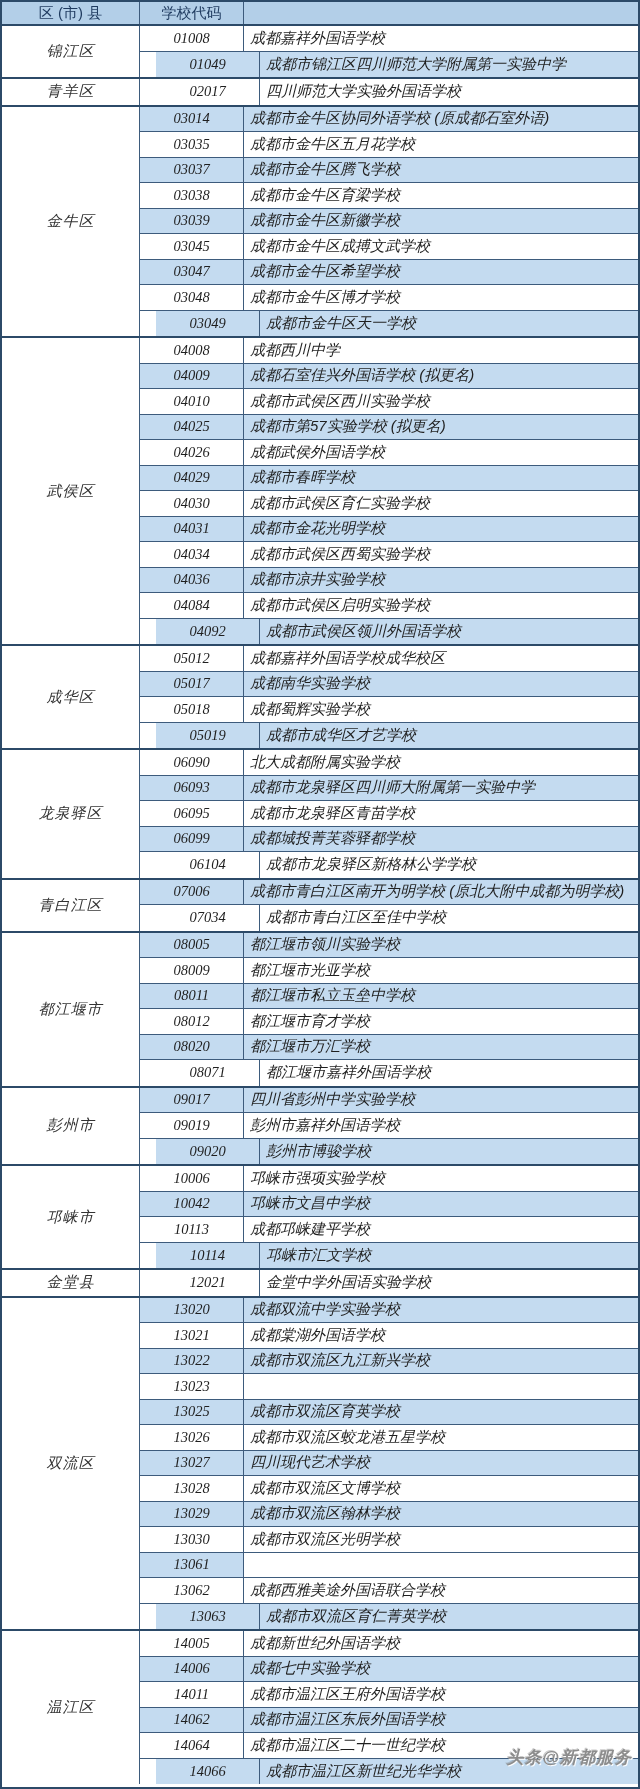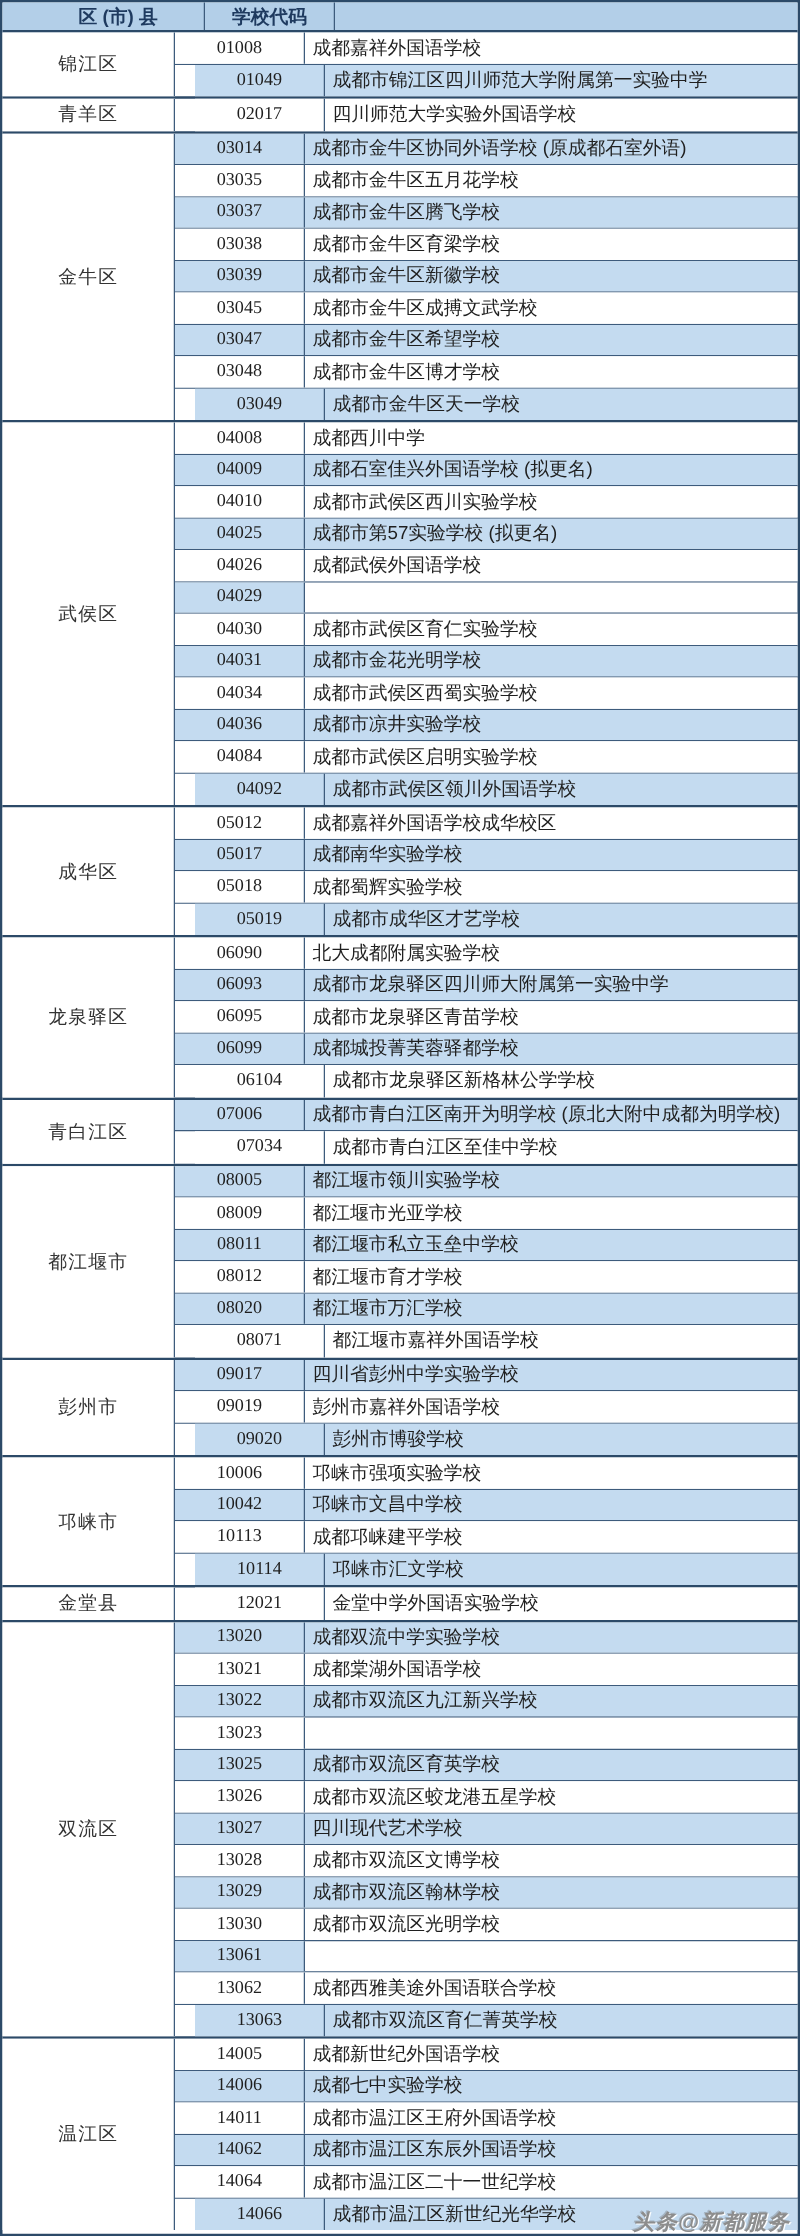--- a/index.html
+++ b/index.html
@@ -21,27 +21,27 @@
   }
   .school-table{
     position:absolute;left:0;top:0;width:640px;height:1789px;
     border:2px solid var(--border-dark);
     display:flex;flex-direction:column;background:#fff;
   }
   .thead{
     height:24px;flex:0 0 24px;display:flex;
     background:var(--header-bg);
     border-bottom:2px solid var(--border-dark);
-    color:var(--header-text);font-size:15px;font-weight:bold;padding-left:24px;
+    color:var(--header-text);font-size:15px;font-weight:normal;
   }
   .th{display:flex;align-items:center;justify-content:center;}
   .th-district{width:138px;border-right:1px solid var(--border-thin);}
   .th-code{width:104px;border-right:1px solid var(--border-thin);text-align:center;}
   .th-name{flex:1;}
-  .tbody{flex:1;display:flex;flex-direction:column;}
+  .tbody{flex:1;display:flex;flex-direction:column;font-style:italic;}
   .group{
     display:flex;border-bottom:2px solid var(--border-dark);
   }
   .group:last-child{border-bottom:none;}
   .district-cell{
     width:138px;flex:0 0 138px;
     border-right:1px solid var(--border-thin);
     display:flex;align-items:center;justify-content:center;
     background:var(--white-bg);
     font-size:15px;color:var(--district-text);letter-spacing:1px;
@@ -61,21 +61,21 @@
     font-family:"Liberation Serif","DejaVu Serif",serif;
     font-size:14.5px;color:var(--body-text);
   }
   .name-cell{
     flex:1;display:flex;align-items:center;
     padding-left:6px;
     font-size:15px;color:var(--body-text);
     white-space:nowrap;overflow:hidden;
   }
   .watermark{
-    position:absolute;right:8px;bottom:0;z-index:5;
+    position:absolute;right:8px;bottom:20px;z-index:5;
     font-size:17px;font-weight:bold;font-style:italic;
     color:var(--watermark-text);
     text-shadow:1px 1px 0 rgba(255,255,255,.95), -1px -1px 0 rgba(110,110,110,.35);
     letter-spacing:1px;pointer-events:none;
   }
 </style>
 </head>
 <body>
 
 <div class="school-table">
@@ -165,20 +165,21 @@
           <div class="school-row striped">
             <div class="cell code-cell">04025</div>
             <div class="cell name-cell">成都市第57实验学校 (拟更名)</div>
           </div>
           <div class="school-row">
             <div class="cell code-cell">04026</div>
             <div class="cell name-cell">成都武侯外国语学校</div>
           </div>
           <div class="school-row striped">
             <div class="cell code-cell">04029</div>
+            <div class="cell name-cell">成都市春晖学校</div>
           </div>
           <div class="school-row">
             <div class="cell code-cell">04030</div>
             <div class="cell name-cell">成都市武侯区育仁实验学校</div>
           </div>
           <div class="school-row striped">
             <div class="cell code-cell">04031</div>
             <div class="cell name-cell">成都市金花光明学校</div>
           </div>
           <div class="school-row">

